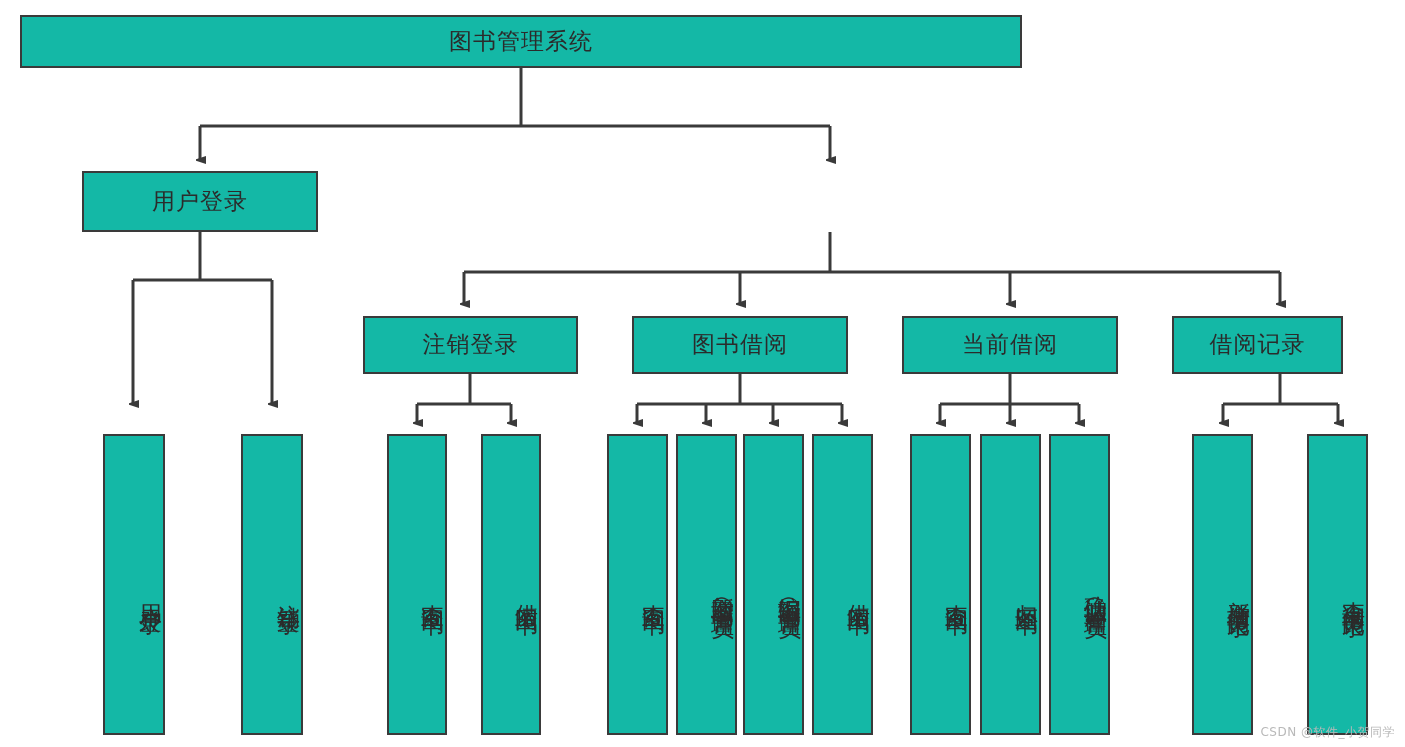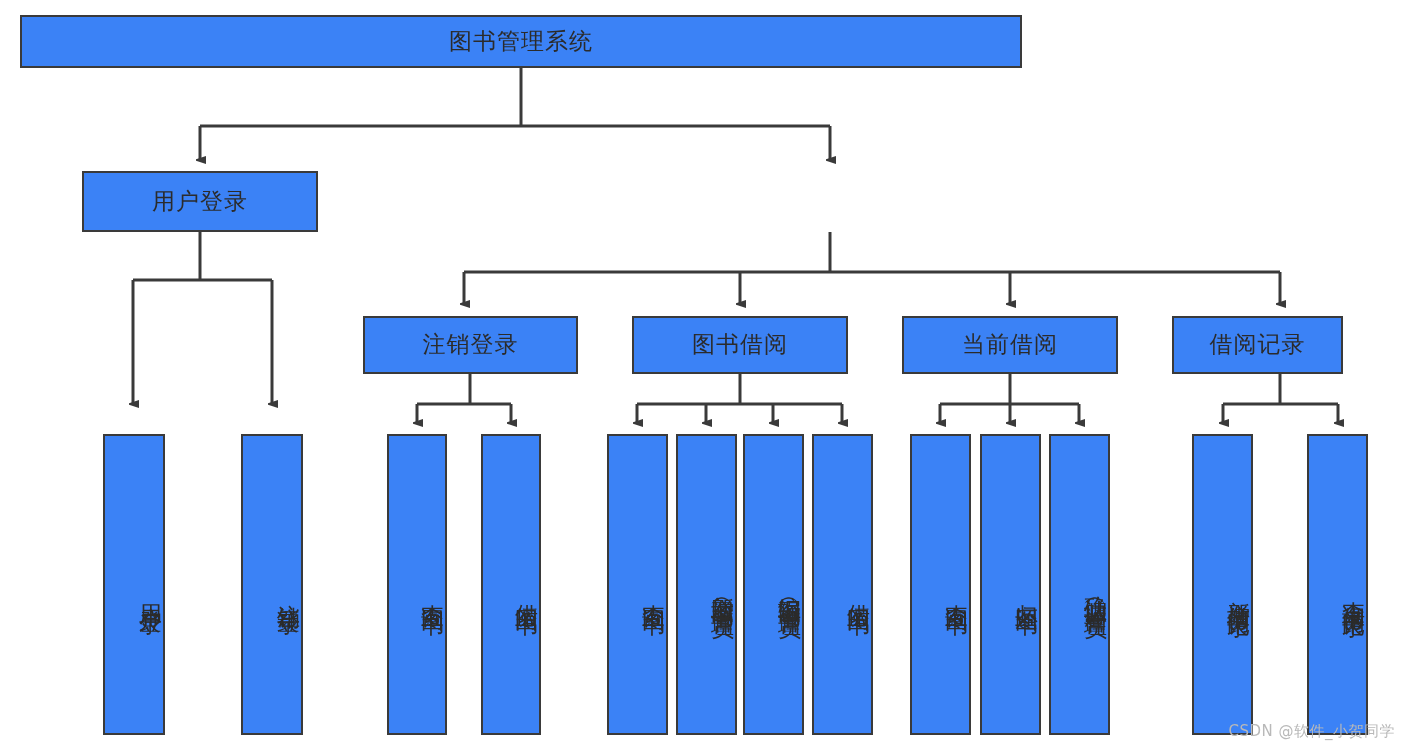--- a/index.html
+++ b/index.html
@@ -22,21 +22,21 @@
     left: 0;
     top: 0;
     width: 1405px;
     height: 747px;
     pointer-events: none;
   }
   .node {
     position: absolute;
     box-sizing: border-box;
     border: 2px solid #3a3a3a;
-    background: #3b82f6;
+    background: #14b8a6;
     display: flex;
     align-items: center;
     justify-content: center;
     color: #2b2b2b;
   }
   .node-h {
     font-size: 23px;
     letter-spacing: 1px;
     line-height: 1.1;
     white-space: nowrap;
@@ -53,21 +53,21 @@
     white-space: nowrap;
   }
   .node-v > span {
     writing-mode: vertical-rl;
     text-orientation: upright;
   }
   .watermark {
     position: absolute;
     right: 10px;
     bottom: 6px;
-    font-size: 15px;
+    font-size: 12px;
     color: #b9b9b9;
     letter-spacing: 0.5px;
     white-space: nowrap;
   }
 </style>
 </head>
 <body>
 
 <div id="canvas">
 

